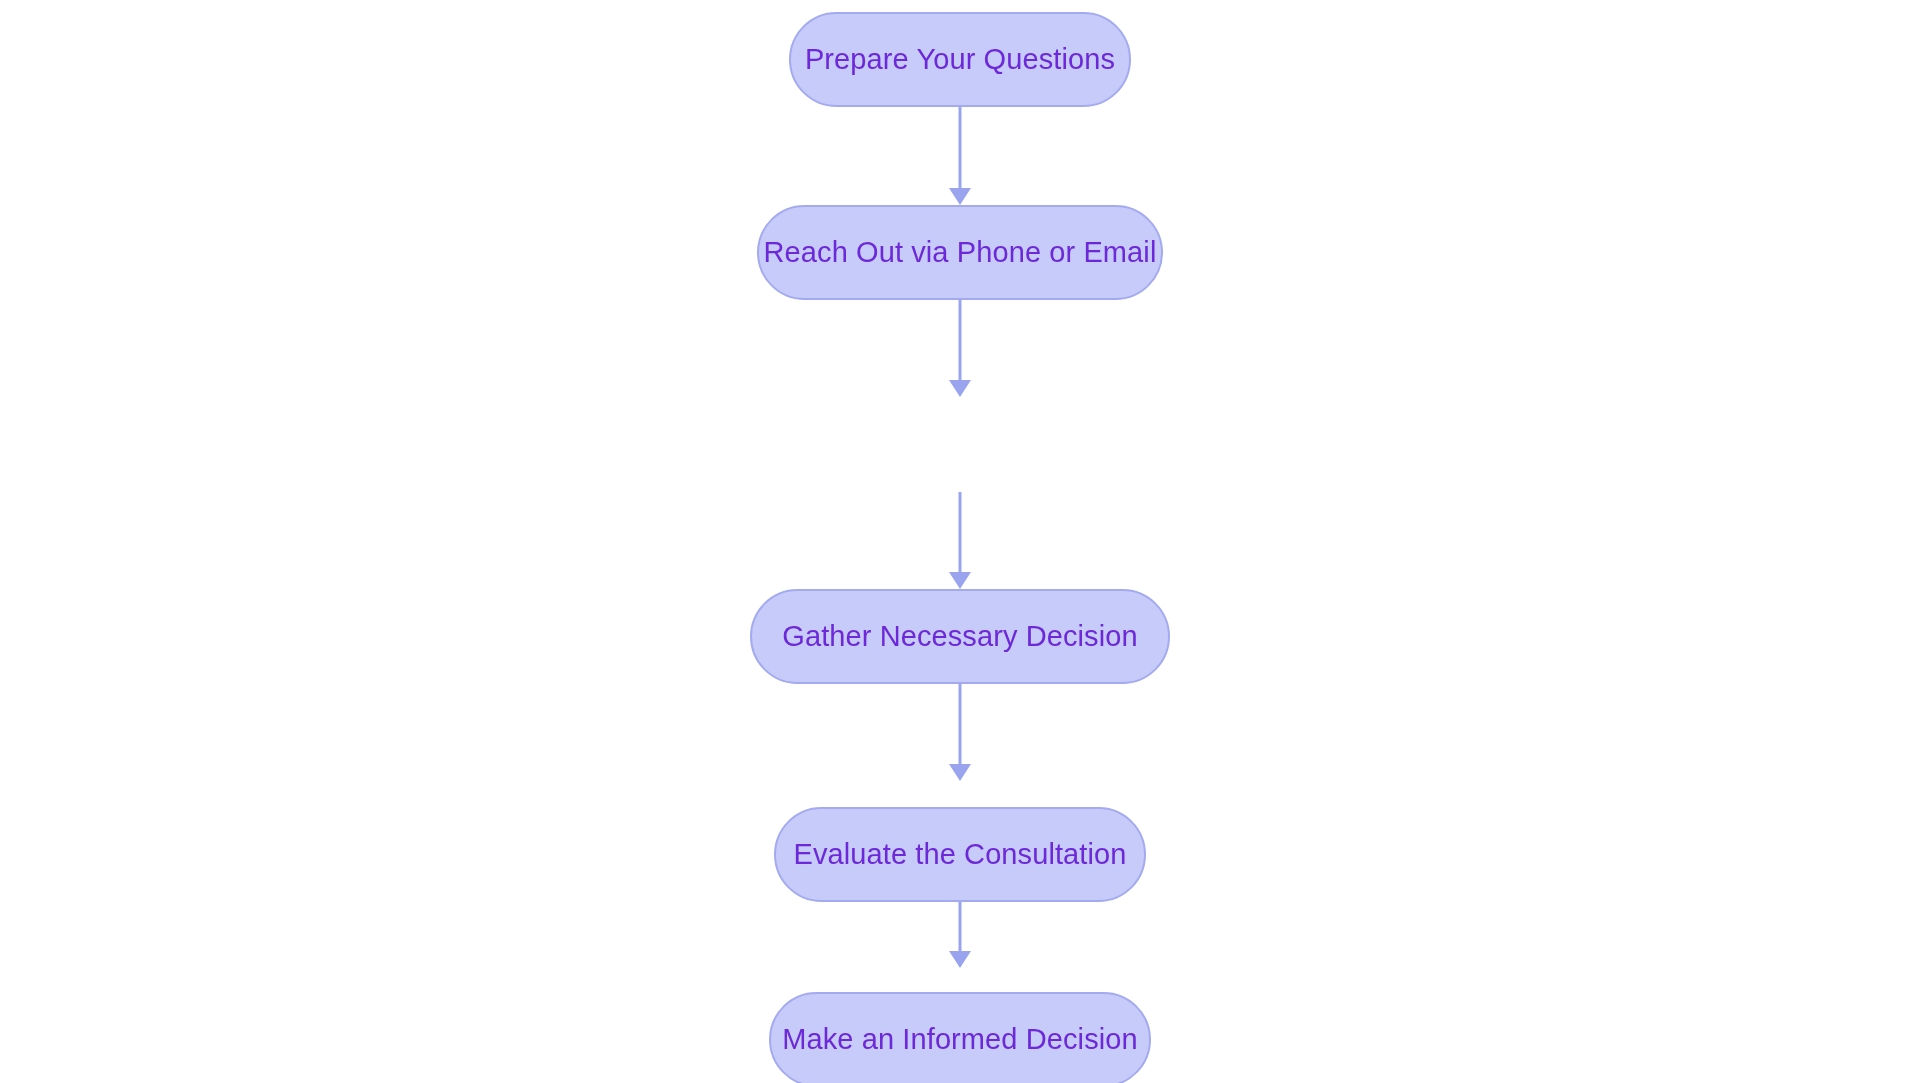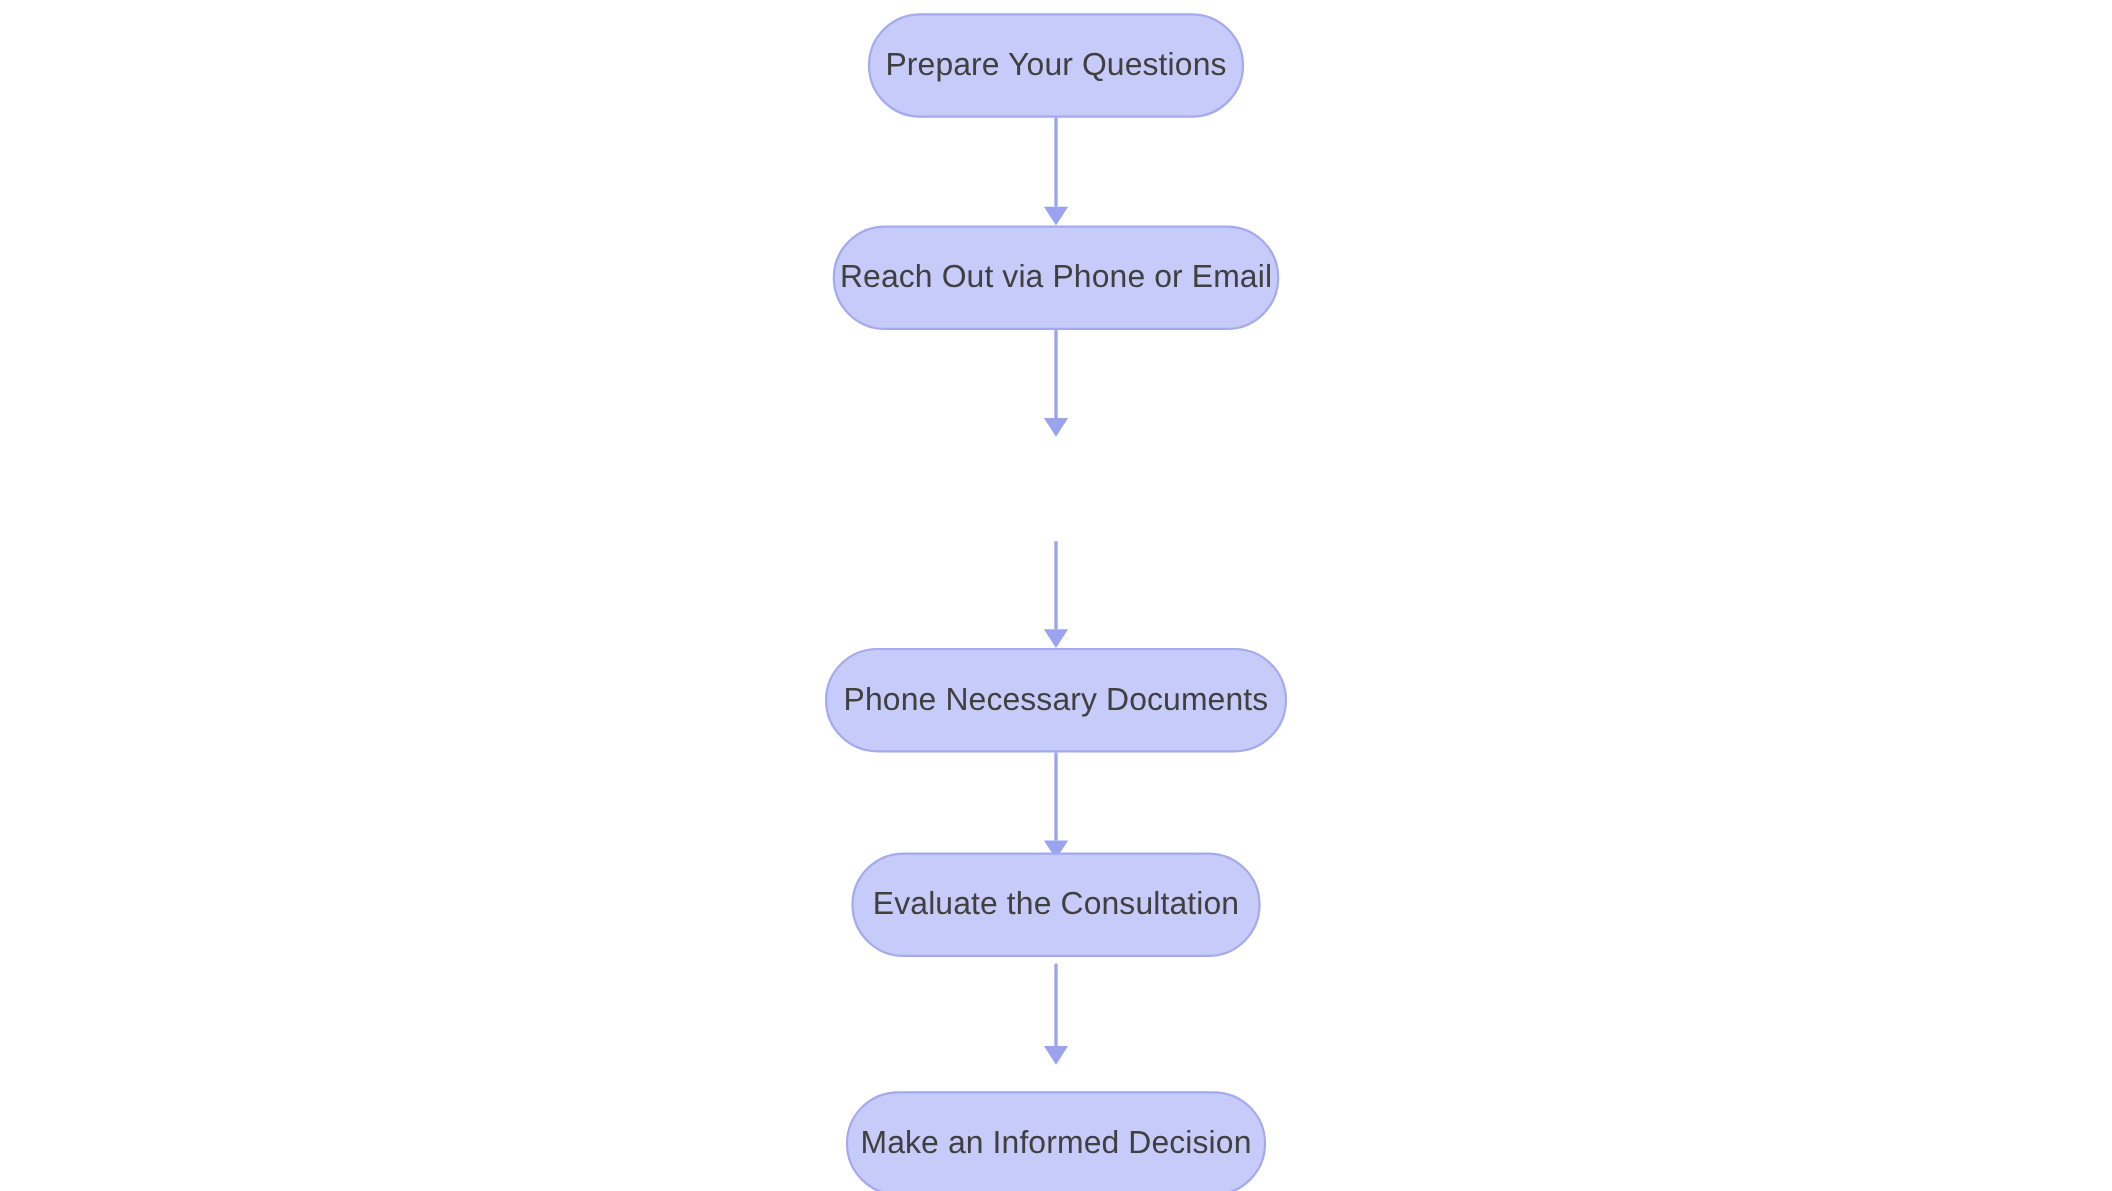--- a/index.html
+++ b/index.html
@@ -31,36 +31,36 @@
     transform: translateX(-50%);
     display: flex;
     align-items: center;
     justify-content: center;
     background: #c7cbf9;
     border: 2px solid #a3aaef;
     border-radius: 48px;
     z-index: 2;
   }
   .node-label {
-    color: #404040;
+    color: #6d28d9;
     font-family: "Liberation Sans", sans-serif;
     font-size: 29px;
     font-weight: 400;
     line-height: 1;
     letter-spacing: 0.1px;
     white-space: nowrap;
     text-align: center;
   }
 
   
   .node-1 { top: 12px;  width: 342px; }
   .node-2 { top: 205px; width: 406px; justify-content: center; }
   .node-3 { top: 397px; width: 348px; }
   .node-4 { top: 589px; width: 420px; }
-  .node-5 { top: 775px; width: 372px; }
+  .node-5 { top: 807px; width: 372px; }
   .node-6 { top: 968px; width: 382px; margin-top: 24px; }
 
   
   .connector {
     position: absolute;
     left: 50%;
     transform: translateX(-50%);
     width: 24px;
     z-index: 1;
   }
@@ -120,21 +120,21 @@
     <div class="connector-head"></div>
   </div>
 
 
   <div class="connector connector-3">
     <div class="connector-line"></div>
     <div class="connector-head"></div>
   </div>
 
   <div class="node node-4">
-    <span class="node-label">Phone Necessary Documents</span>
+    <span class="node-label">Gather Necessary Decision</span>
   </div>
 
   <div class="connector connector-4">
     <div class="connector-line"></div>
     <div class="connector-head"></div>
   </div>
 
   <div class="node node-5">
     <span class="node-label">Evaluate the Consultation</span>
   </div>

